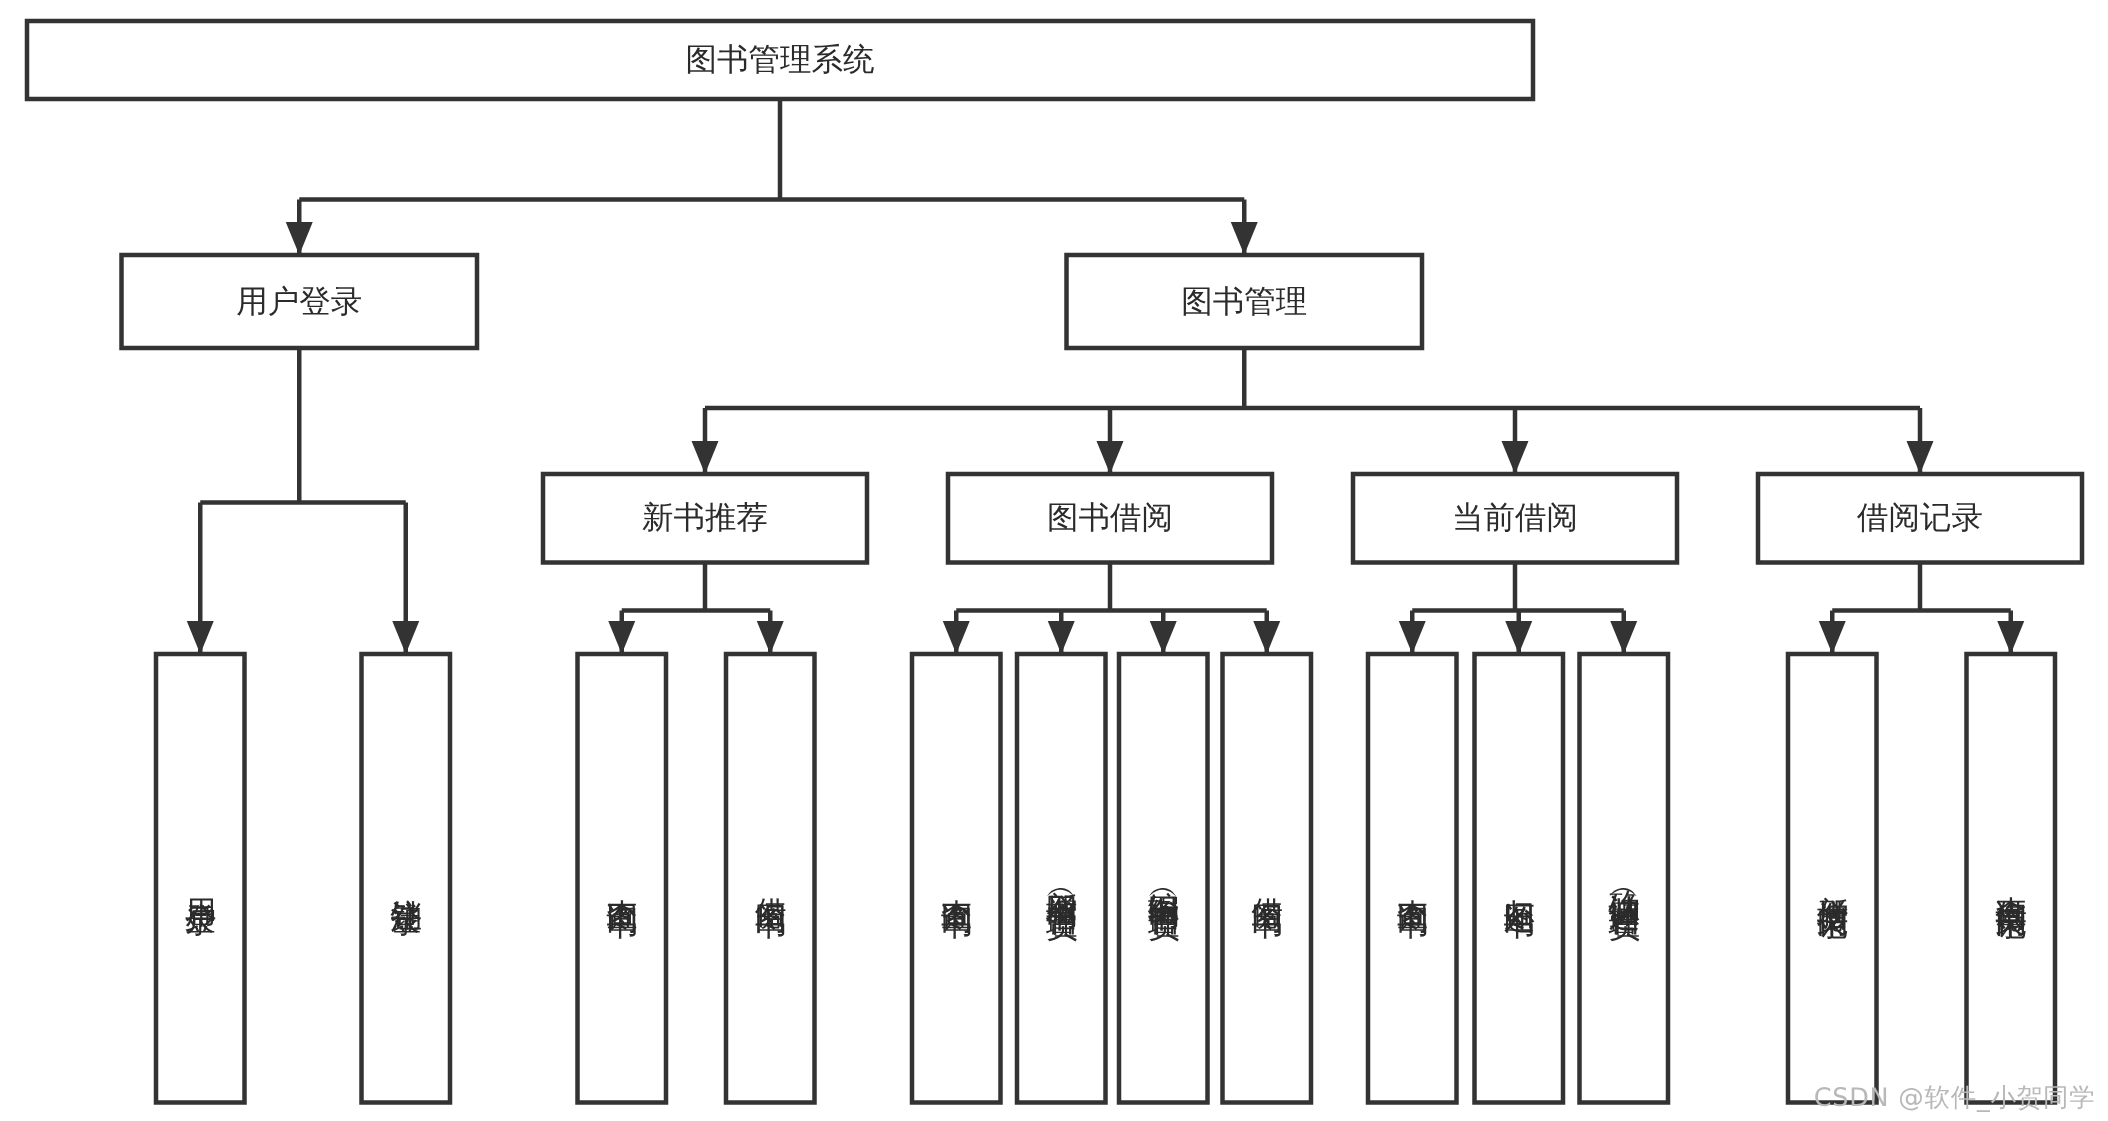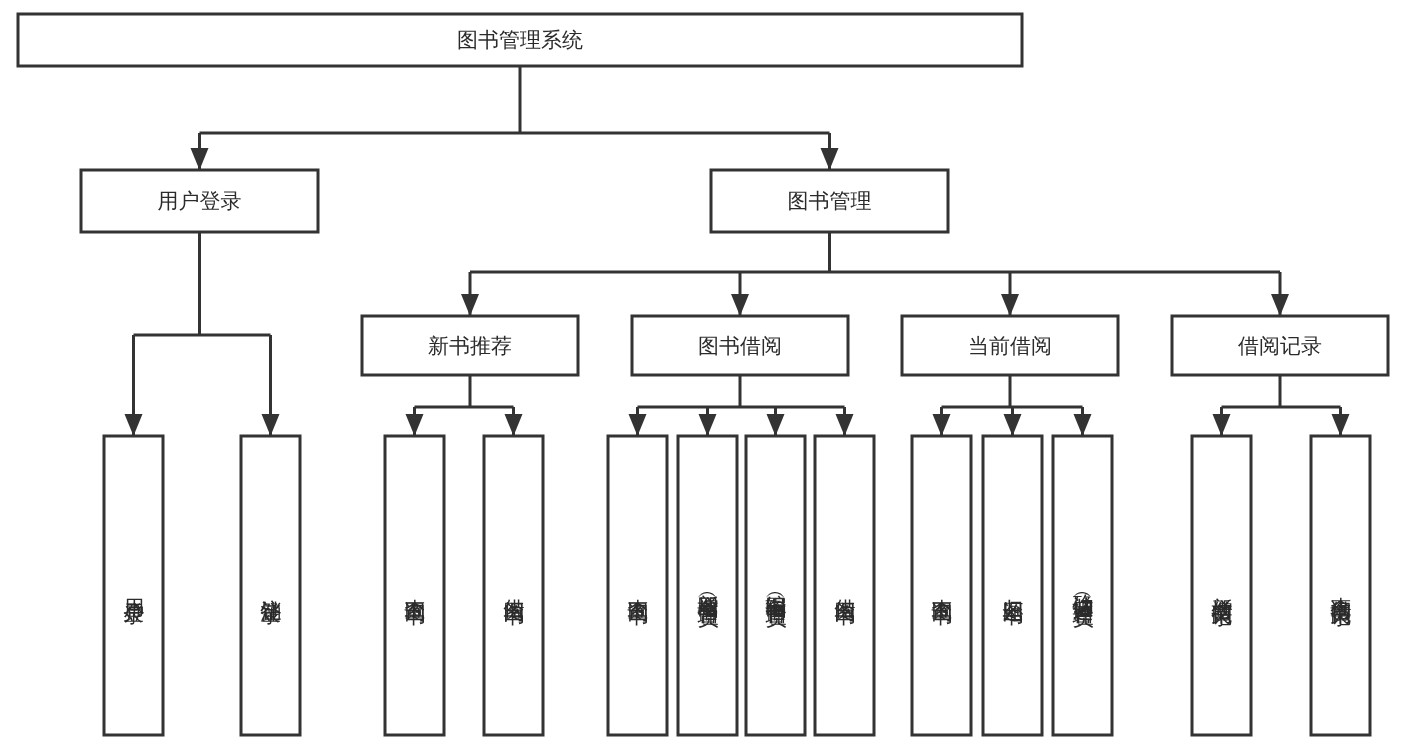--- a/index.html
+++ b/index.html
@@ -204,14 +204,15 @@
         <span class="vlabel">确认归还（管理员）</span>
       </div>
       <div class="vlabel-wrap" style="left: 1192px; top: 436px; width: 59px; height: 299px;">
         <span class="vlabel">新增借阅记录</span>
       </div>
       <div class="vlabel-wrap" style="left: 1311px; top: 436px; width: 59px; height: 299px;">
         <span class="vlabel">查询借阅记录</span>
       </div>
     </div>
 
+  <div class="watermark">CSDN @软件_小贺同学</div>
 
 </div>
 
 </body></html>

